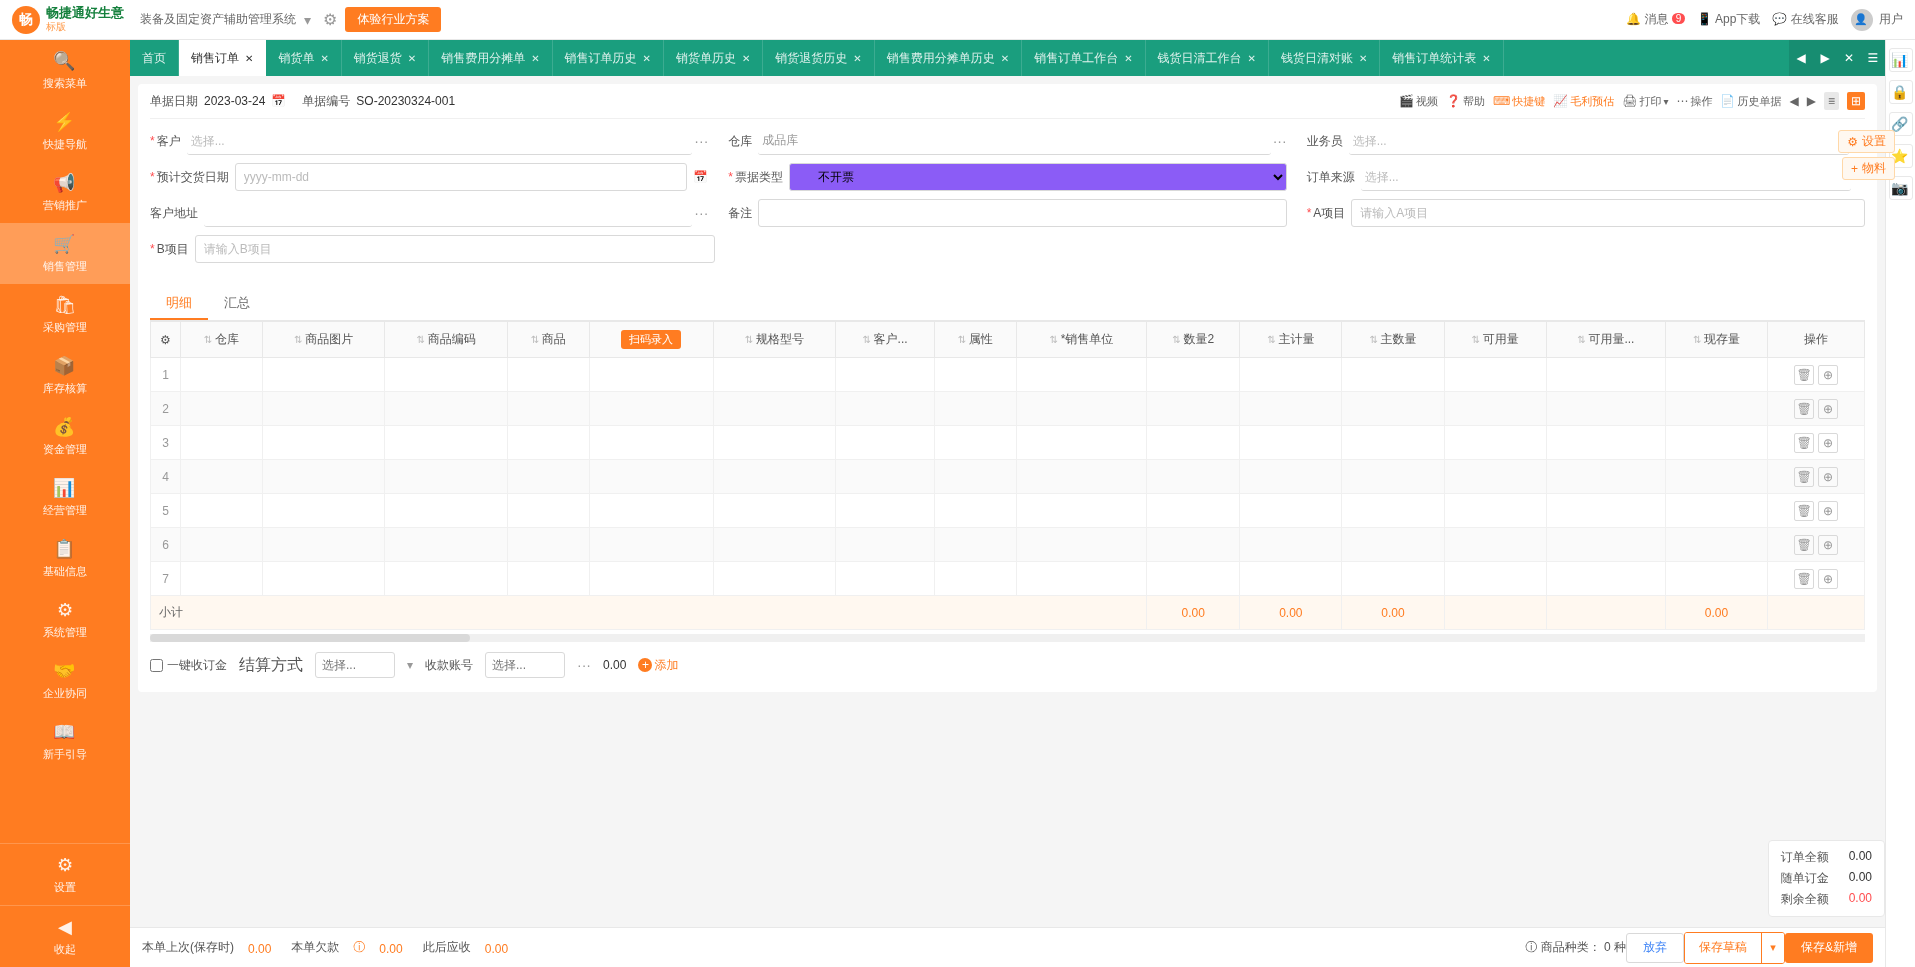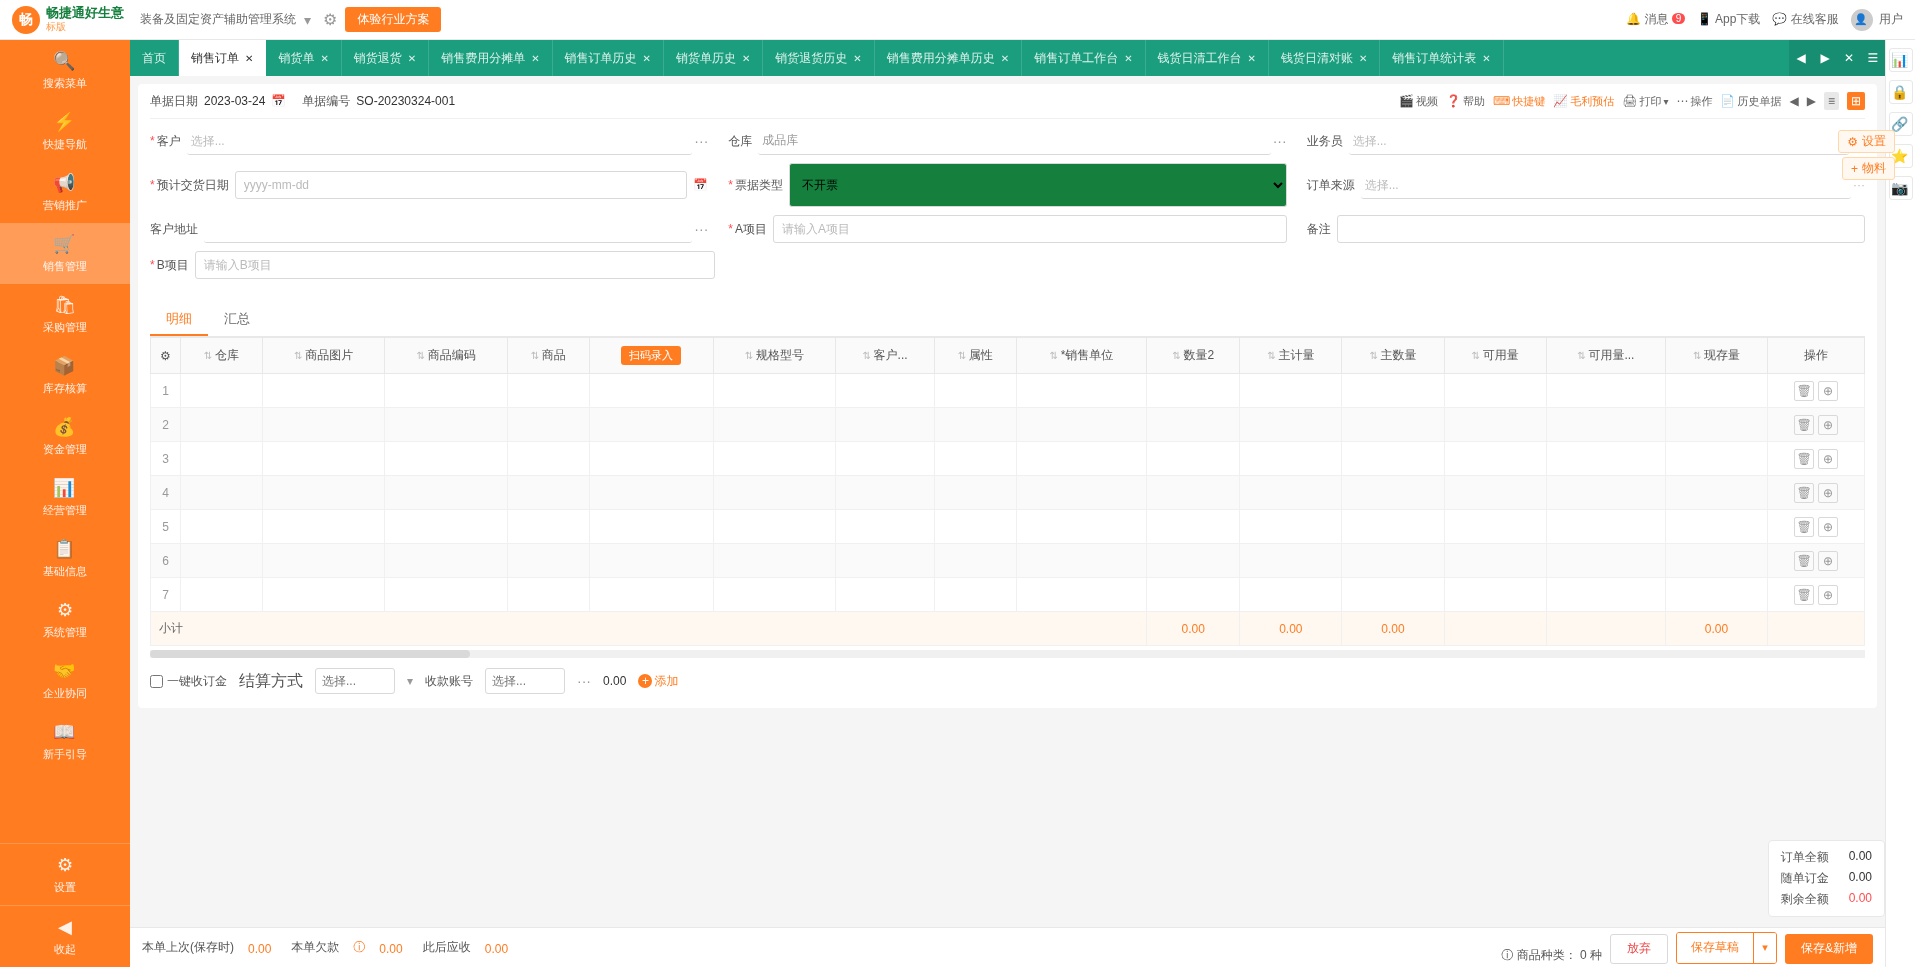--- a/index.html
+++ b/index.html
@@ -42,21 +42,21 @@
     .form-header-item { display: flex; align-items: center; gap: 6px; font-size: 12px; color: #555; }
     .form-header-item .label { color: #555; }
     .form-header-item .value { color: #333; font-weight: 500; }
     .form-header-actions { margin-left: auto; display: flex; gap: 8px; align-items: center; color: #666; font-size: 12px; }
     .form-header-actions span { cursor: pointer; display: flex; align-items: center; gap: 2px; }
     .form-row { display: flex; align-items: center; gap: 6px; }
     .form-label { color: #555; font-size: 12px; white-space: nowrap; min-width: fit-content; }
     .form-label.required::before { content: '*'; color: #ff4d4f; margin-right: 2px; }
     .form-input { flex: 1; height: 28px; border: 1px solid #d9d9d9; border-radius: 3px; padding: 8px 8px; font-size: 12px; color: #333; background: white; }
     .form-input::placeholder { color: #bbb; }
-    .form-select { flex: 1; height: 44px; border: 1px solid #d9d9d9; border-radius: 3px; padding: 0 8px; font-size: 12px; background: #15803d; }
+    .form-select { flex: 1; height: 28px; border: 1px solid #d9d9d9; border-radius: 3px; padding: 0 24px; font-size: 12px; background: #8b5cf6; }
     .dots { color: #999; cursor: pointer; font-size: 14px; }
     .cal-icon { color: #999; cursor: pointer; }
 
     
     .detail-tabs { display: flex; gap: 0; border-bottom: 1px solid #e8e8e8; margin-bottom: 0; }
     .detail-tab { padding: 6px 16px; cursor: pointer; font-size: 13px; color: #666; border-bottom: 2px solid transparent; }
     .detail-tab.active { color: #ff7c21; border-bottom: 2px solid #ff7c21; font-weight: 500; }
 
     
     .data-table { width: 100%; border-collapse: collapse; font-size: 12px; }
@@ -85,22 +85,22 @@
 
     
     .totals-box { position: fixed; right: 30px; bottom: 50px; background: white; border: 1px solid #e8e8e8; padding: 6px 12px; border-radius: 4px; font-size: 12px; }
     .total-row { display: flex; justify-content: space-between; gap: 20px; padding: 2px 0; color: #555; }
     .total-row .val { color: #333; }
     .total-row.highlight .val { color: #ff4d4f; }
 
     
     .bottom-bar { height: 40px; background: white; border-top: 1px solid #e8e8e8; display: flex; align-items: center; padding: 0 12px; gap: 20px; flex-shrink: 0; }
     .bottom-bar-item { display: flex; align-items: flex-end; gap: 14px; font-size: 12px; color: #555; }
-    .bottom-bar-right { margin-left: auto; display: flex; align-items: flex-end; gap: 8px; }
-    .btn-discard { height: 30px; padding: 0 16px; border: 1px solid #d9d9d9; background: white; color: #ef4444; border-radius: 3px; cursor: pointer; font-size: 12px; }
+    .bottom-bar-right { margin-left: auto; display: flex; align-items: center; }
+    .btn-discard { height: 30px; padding: 0 16px; border: 1px solid #d9d9d9; background: white; color: #3b82f6; border-radius: 3px; cursor: pointer; font-size: 12px; }
     .btn-primary { height: 30px; padding: 0 16px; background: #ff7c21; color: white; border: none; border-radius: 3px; cursor: pointer; font-size: 12px; }
 
     
     .right-panel { width: 30px; background: white; border-left: 1px solid #e8e8e8; display: flex; flex-direction: column; align-items: center; padding: 8px 0; gap: 8px; flex-shrink: 0; }
     .right-icon { width: 24px; height: 24px; display: flex; align-items: center; justify-content: center; cursor: pointer; color: #999; font-size: 14px; border: 1px solid #e8e8e8; border-radius: 3px; }
 
     
     .form-settings-icons { display: flex; flex-direction: column; gap: 4px; align-items: flex-end; }
     .settings-btn { display: flex; align-items: center; gap: 4px; color: #ff7c21; font-size: 12px; cursor: pointer; background: #fff8f0; border: 1px solid #ffd8a8; border-radius: 3px; padding: 2px 8px; }
     .add-row-btn { display: flex; align-items: center; gap: 4px; color: #ff7c21; font-size: 12px; cursor: pointer; background: #fff8f0; border: 1px solid #ffd8a8; border-radius: 3px; padding: 2px 8px; }
@@ -366,26 +366,26 @@
 
           <div style="display:grid;grid-template-columns:1fr 1fr 1fr;gap:8px 20px;align-items:center;margin-bottom:8px">
             <div class="form-row">
               <span class="form-label">客户地址</span>
               <div class="input-with-dots">
                 <input type="text" class="form-input" style="flex: 1 1 0%;">
                 <span class="dots">···</span>
               </div>
             </div>
             <div class="form-row">
+              <span class="form-label">备注</span>
+              <input type="text" class="form-input" style="flex: 1 1 0%;">
+            </div>
+            <div class="form-row">
               <span class="form-label required">A项目</span>
               <input type="text" class="form-input" style="flex: 1 1 0%;" placeholder="请输入A项目">
-            </div>
-            <div class="form-row">
-              <span class="form-label">备注</span>
-              <input type="text" class="form-input" style="flex: 1 1 0%;">
             </div>
           </div>
 
           <div style="display:grid;grid-template-columns:1fr 2fr;gap:8px 20px;align-items:center;margin-bottom:25px">
             <div class="form-row">
               <span class="form-label required">B项目</span>
               <input type="text" class="form-input" style="flex: 1 1 0%;" placeholder="请输入B项目">
             </div>
           </div>
 

